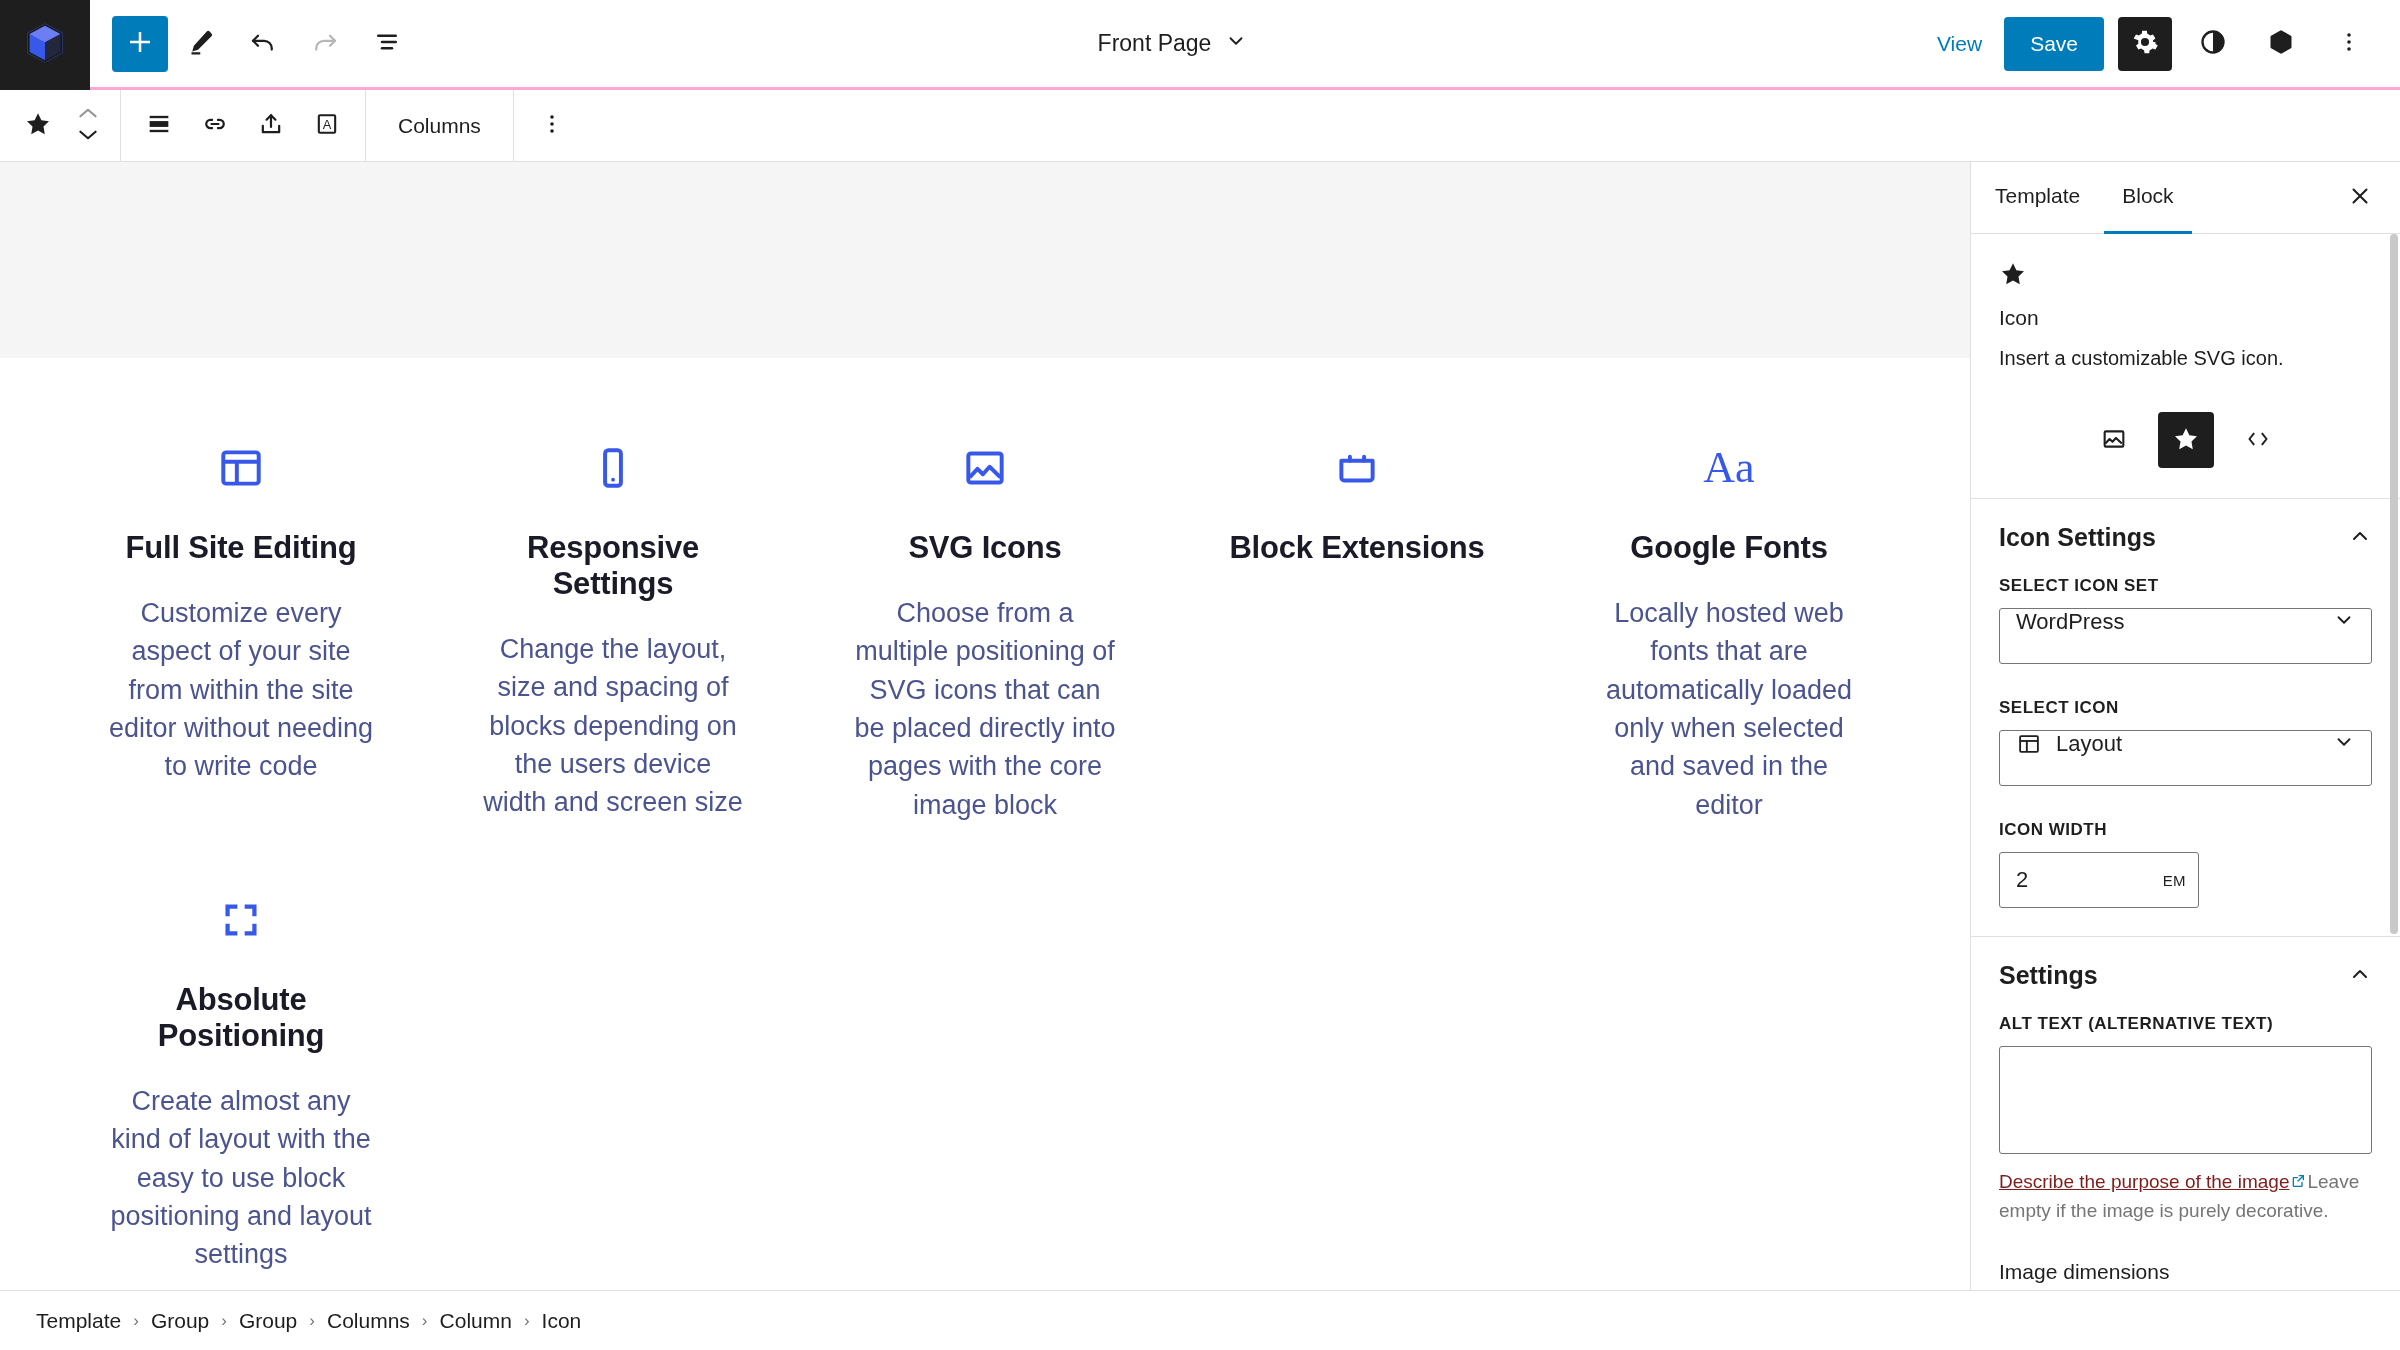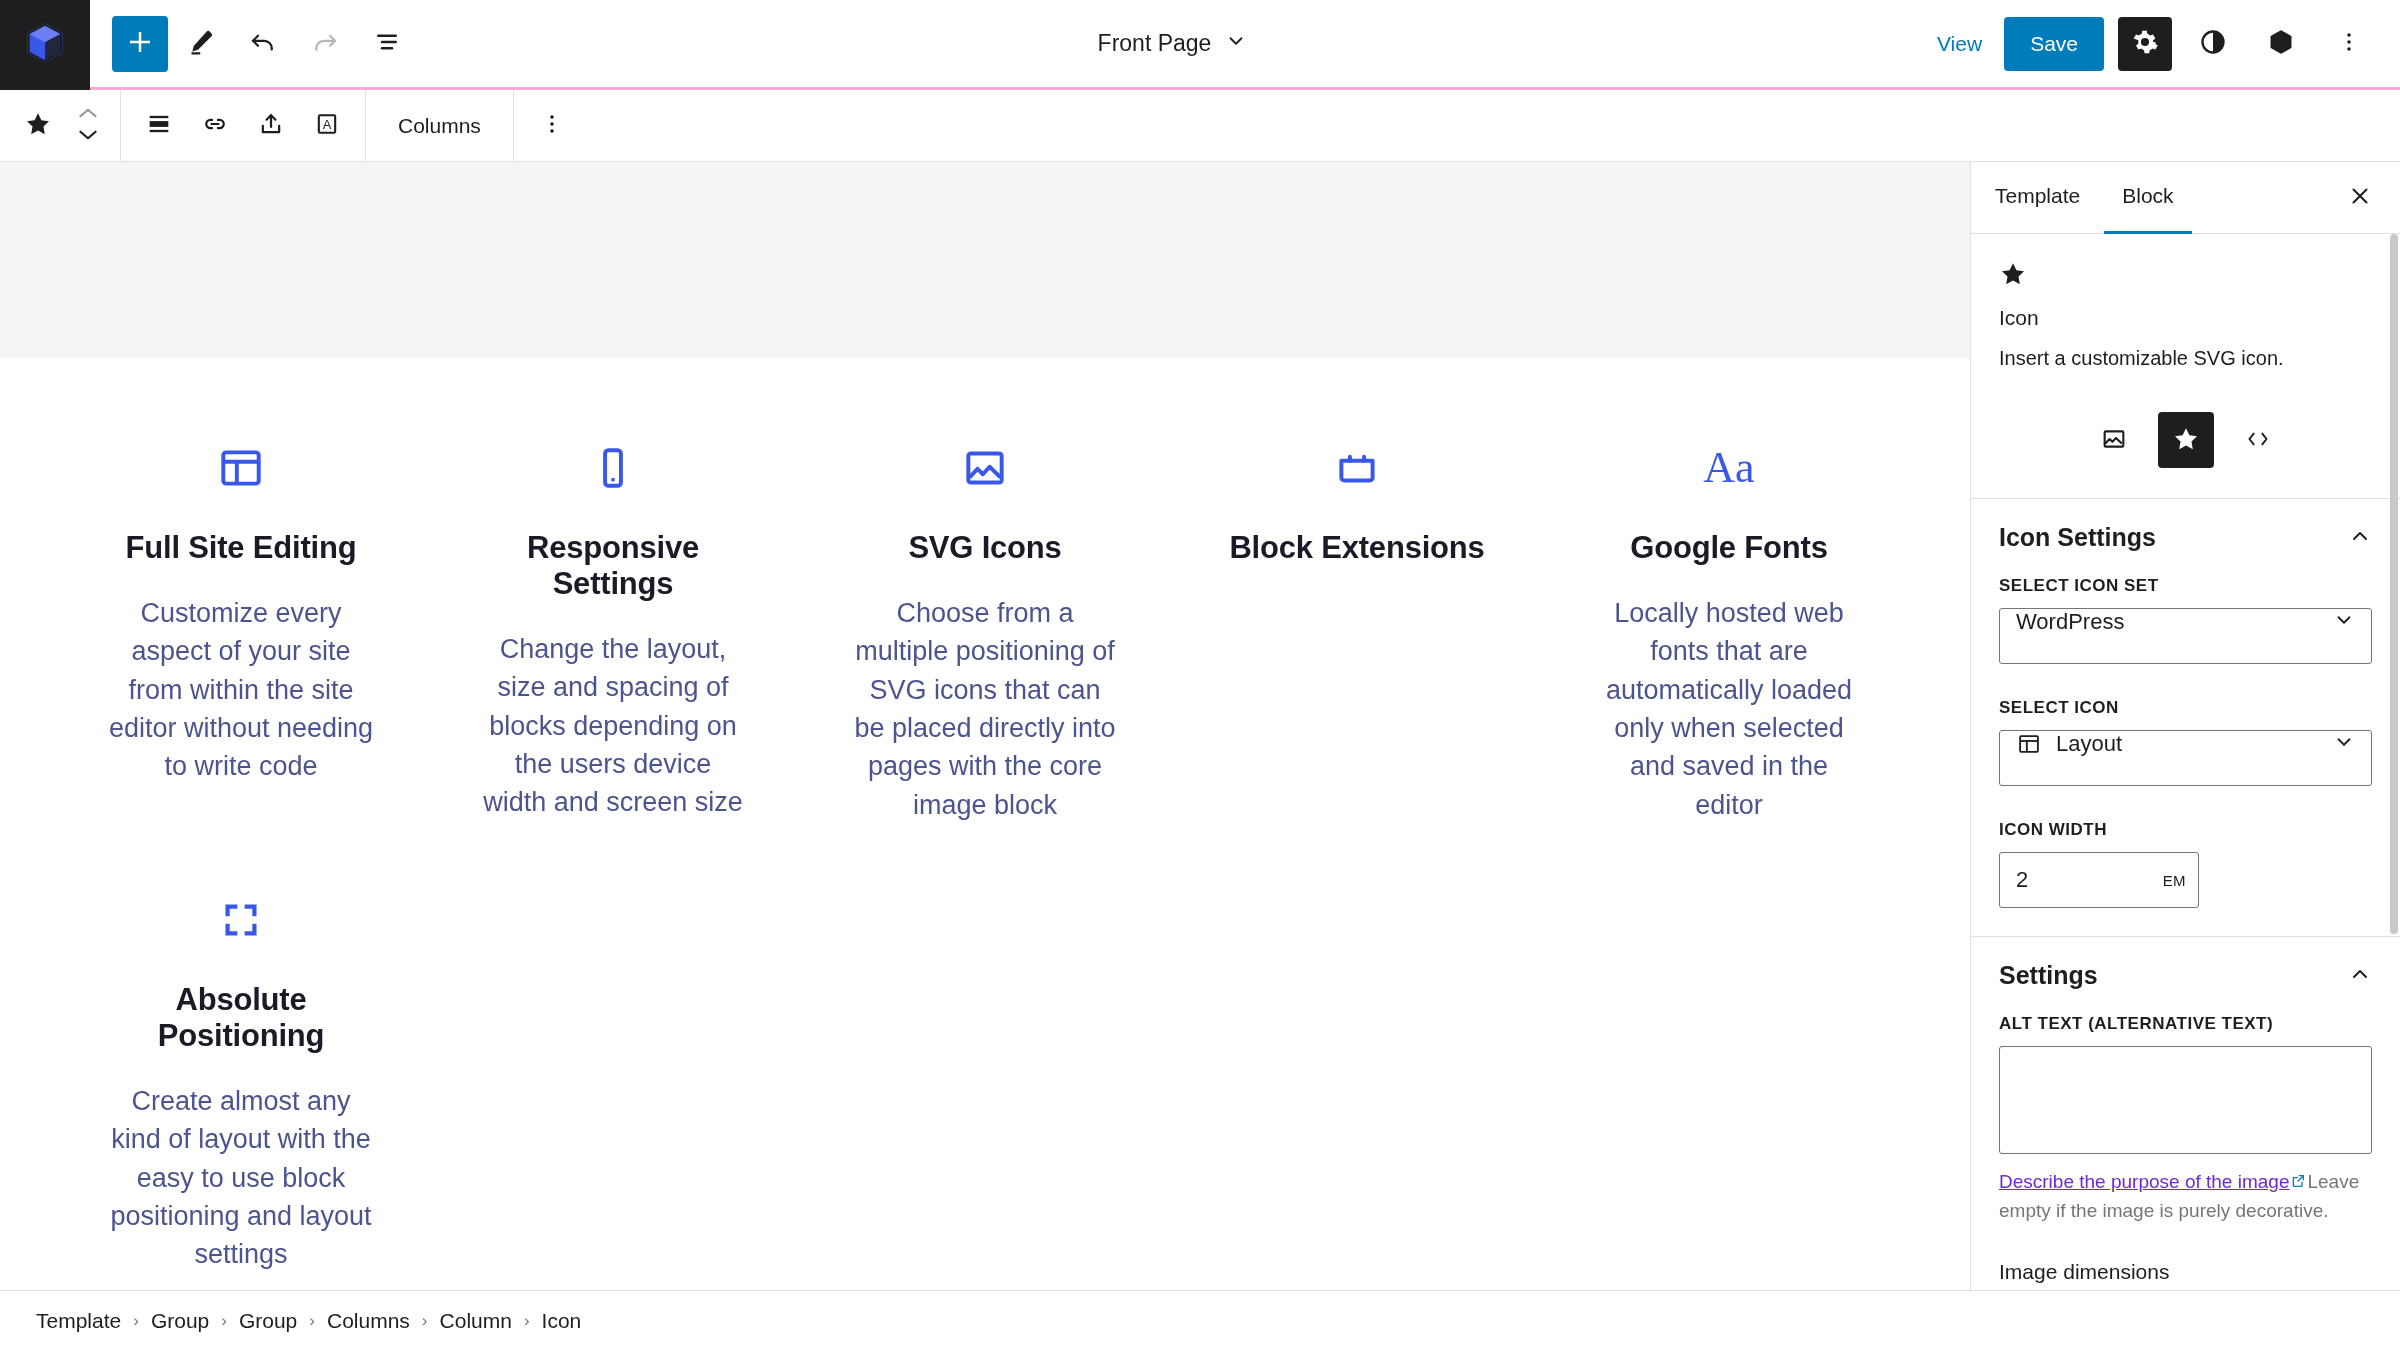--- a/index.html
+++ b/index.html
@@ -125,21 +125,21 @@
     display: flex; align-items: center; padding: 0 0 0 16px; font-size: 22px;
     color: #1e1e1e; background: #fff; position: relative; cursor: text;
   }
   .num-unit { margin-left: auto; font-size: 15px; color: #1e1e1e; padding-right: 12px;
      border-left: 1px solid transparent; letter-spacing: .4px;}
   .textarea-box {
     width: 100%; height: 108px; border: 1px solid #757575; border-radius: 3px;
     background: #fff; margin-bottom: 14px; cursor: text;
   }
   .help-text { font-size: 19px; line-height: 1.45; color: #757575; margin-bottom: 36px; }
-  .help-text a { color: #6d28d9; text-decoration: underline; }
+  .help-text a { color: #7f1d1d; text-decoration: underline; }
   .ext-ic { display: inline-block; vertical-align: -1px; margin: 0 1px; }
   .sb-scrollbar {
     position: absolute; right: 2px; top: 72px; width: 8px; height: 700px;
     background: #c9c9c9; border-radius: 4px; cursor: pointer;
   }
 
   
   .breadcrumb {
     height: 60px; flex: 0 0 60px; display: flex; align-items: center; gap: 12px;
     padding-left: 36px; border-top: 1px solid #e0e0e0; background: #fff;

